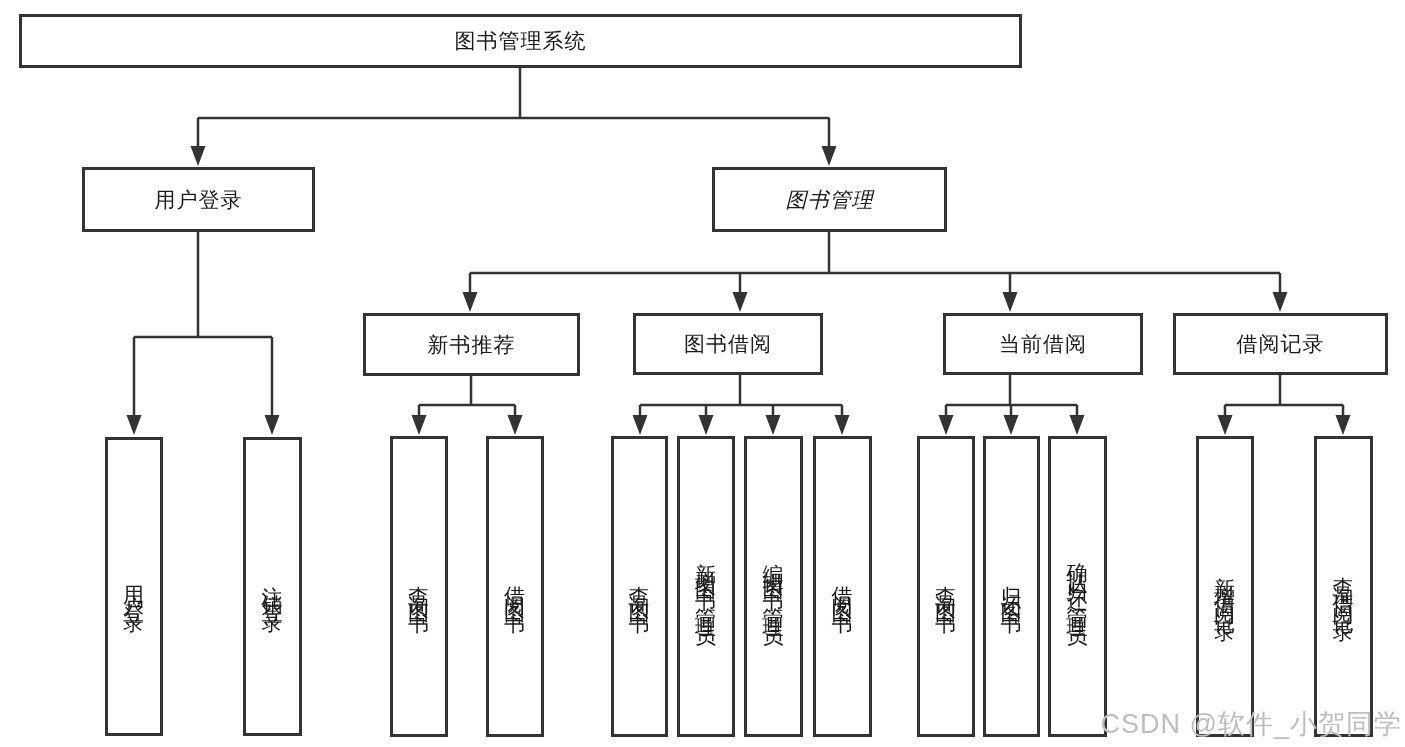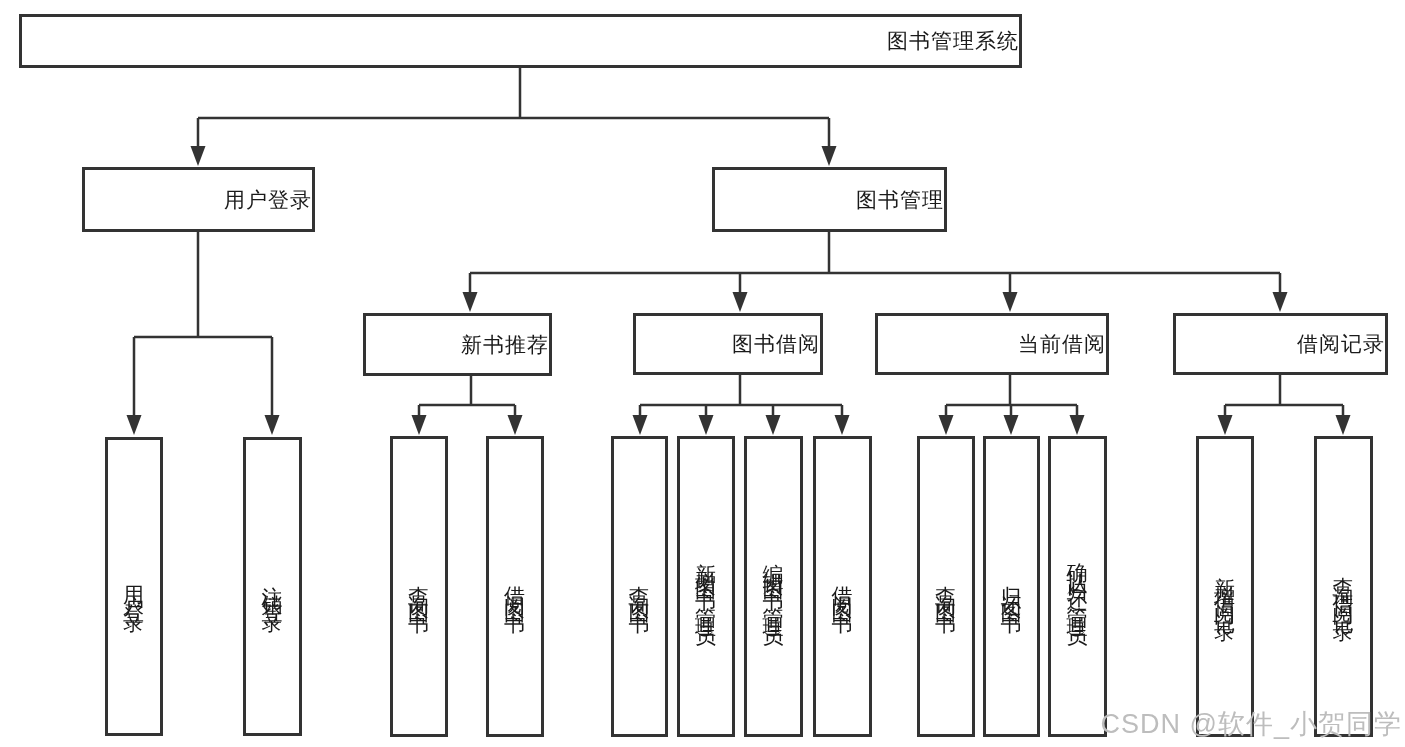--- a/index.html
+++ b/index.html
@@ -10,21 +10,21 @@
     font-family:"Liberation Sans","DejaVu Sans",sans-serif;
     overflow:hidden;
   }
   svg.connectors{position:absolute;left:0;top:0;pointer-events:none;}
   .lines{stroke:var(--line,#333333);stroke-width:2.5;fill:none;}
   .arrows{fill:var(--line,#333333);stroke:none;}
   .hbox{
     position:absolute;box-sizing:border-box;
     border:3px solid var(--line,#333333);
     background:#fff;
-    display:flex;align-items:center;justify-content:flex-end;
+    display:flex;align-items:center;justify-content:center;
     font-size:21px;color:var(--ink,#1a1a1a);
     letter-spacing:1px;white-space:nowrap;
   }
   .vbox{
     position:absolute;box-sizing:border-box;
     border:3px solid var(--line,#333333);
     background:#fff;
     display:flex;align-items:center;justify-content:center;
   }
   .vtext{
@@ -69,31 +69,31 @@
       M1217.5 415 L1232.5 415 L1225 435 Z  M1335.5 415 L1350.5 415 L1343 435 Z"></path>
   </svg>
 
   <div class="hbox" style="left:19px;top:14px;width:1003px;height:54px;">
     <span>图书管理系统</span>
   </div>
 
   <div class="hbox" style="left:82px;top:167px;width:233px;height:65px;">
     <span>用户登录</span>
   </div>
-  <div class="hbox" style="left:712px;top:167px;width:235px;height:65px;">
+  <div class="hbox" style="left:712px;top:167px;width:235px;height:65px;font-style:italic;">
     <span>图书管理</span>
   </div>
 
-  <div class="hbox" style="left:363px;top:313px;width:189px;height:63px;">
+  <div class="hbox" style="left:363px;top:313px;width:217px;height:63px;">
     <span>新书推荐</span>
   </div>
   <div class="hbox" style="left:633px;top:313px;width:190px;height:62px;">
     <span>图书借阅</span>
   </div>
-  <div class="hbox" style="left:875px;top:313px;width:234px;height:62px;">
+  <div class="hbox" style="left:943px;top:313px;width:200px;height:62px;">
     <span>当前借阅</span>
   </div>
   <div class="hbox" style="left:1173px;top:313px;width:215px;height:62px;">
     <span>借阅记录</span>
   </div>
 
   <div class="vbox" style="left:105px;top:437px;width:58px;height:299px;">
     <span class="vtext">用户登录</span>
   </div>
   <div class="vbox" style="left:243px;top:437px;width:59px;height:299px;">

